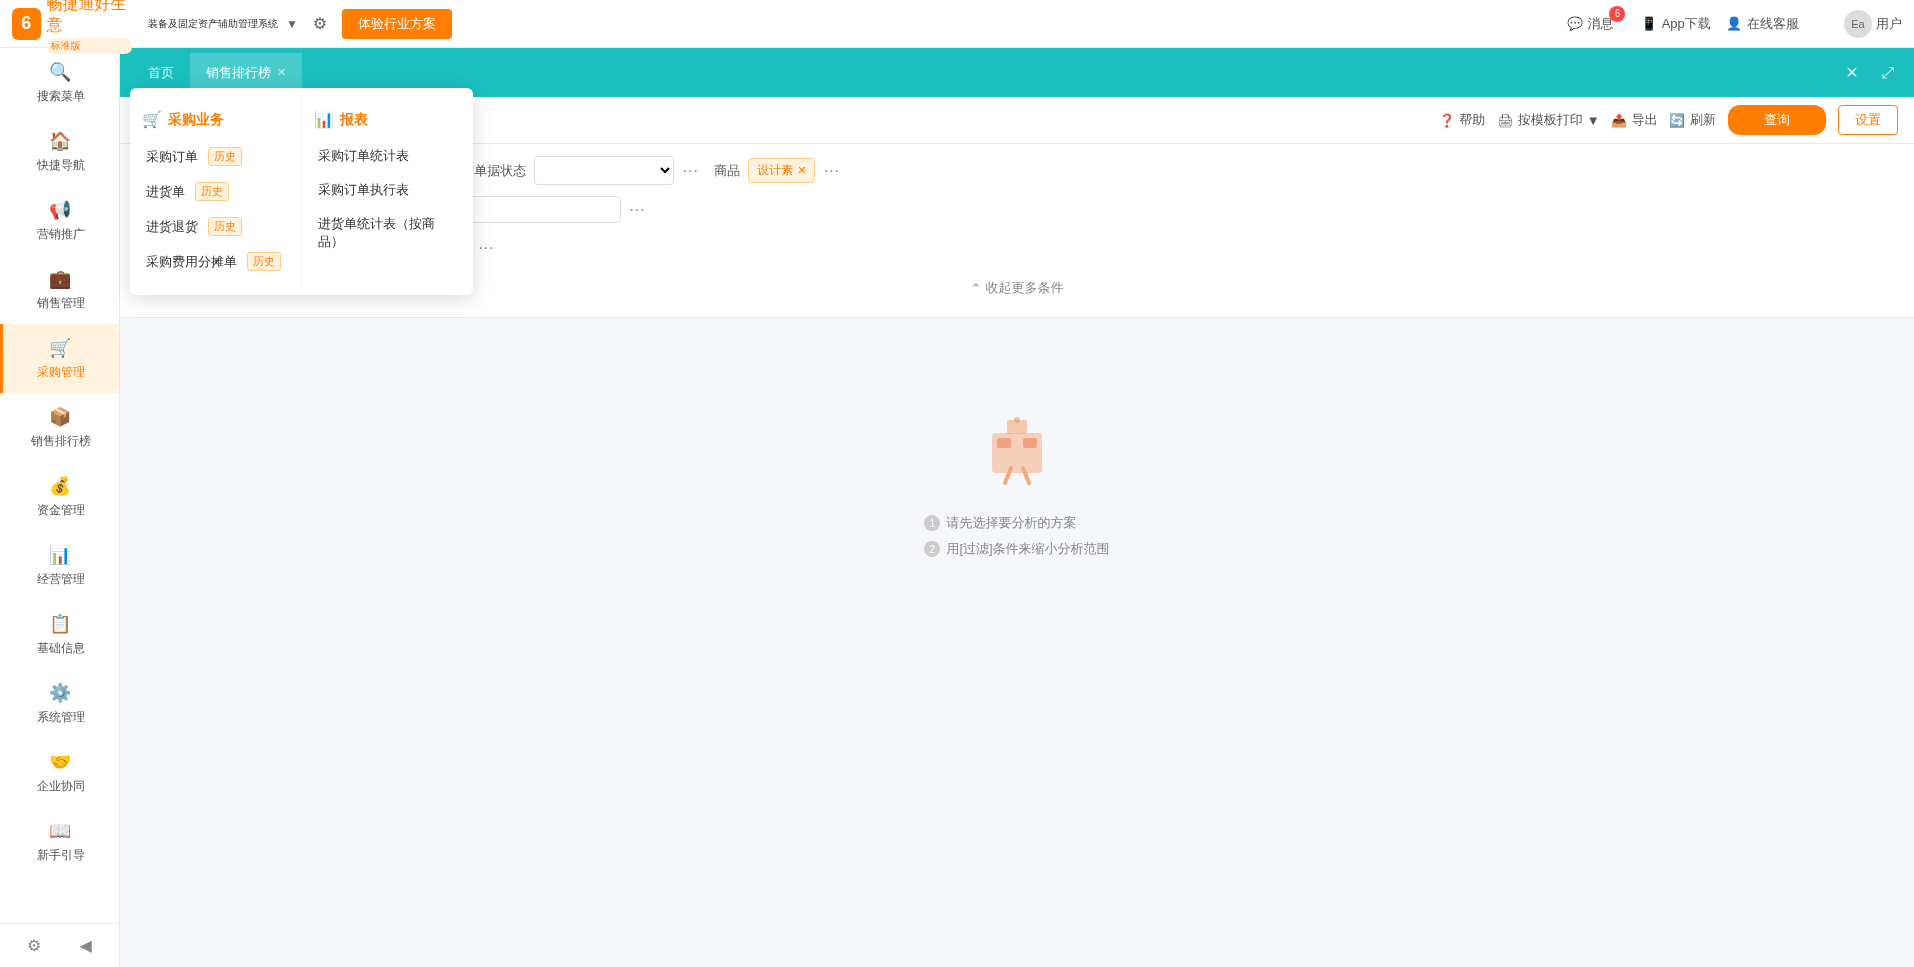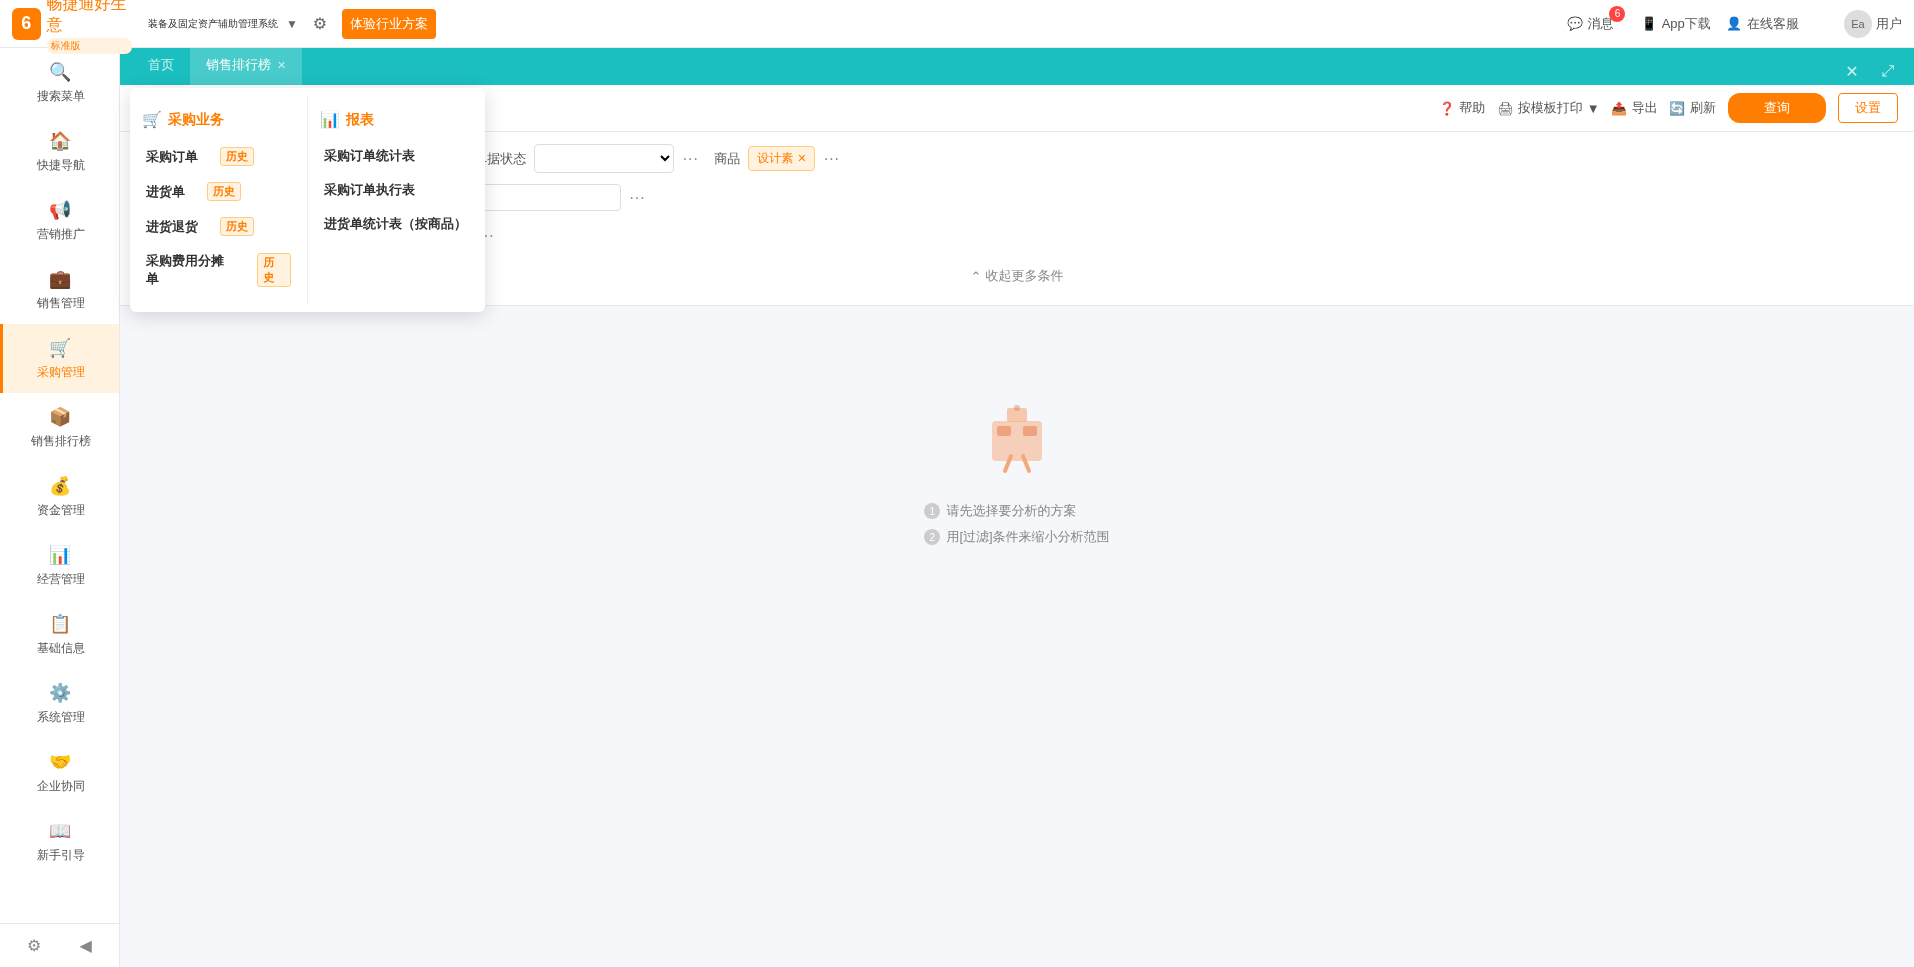--- a/index.html
+++ b/index.html
@@ -69,21 +69,21 @@
       height: 28px;
       display: flex;
       align-items: center;
       justify-content: center;
     }
     .industry-btn {
       background: #ff7d00;
       color: white;
       border: none;
       border-radius: 4px;
-      padding: 6px 8px;
+      padding: 6px 16px;
       font-size: 13px;
       cursor: pointer;
     }
     .header-right {
       display: flex;
       align-items: center;
       gap: 16px;
       margin-left: auto;
     }
     .header-action {
@@ -183,22 +183,22 @@
       flex: 1;
       display: flex;
       flex-direction: column;
       overflow: hidden;
     }
 
     
     .tab-bar {
       background: #1bbfbf;
       display: flex;
-      align-items: flex-end;
-      height: 37px;
+      align-items: center;
+      height: 49px;
       padding: 0 12px;
     }
     .tab-item {
       padding: 0 16px;
       height: 40px;
       display: flex;
       align-items: center;
       cursor: pointer;
       color: rgba(255,255,255,0.8);
       font-size: 13px;
@@ -434,22 +434,21 @@
     .dropdown-col-icon {
       font-size: 16px;
     }
     .dropdown-item {
       display: flex;
       align-items: center;
       padding: 8px 4px;
       cursor: pointer;
       color: #333;
       font-size: 13px;
-      gap: 22px;
-      font-weight: bold;
+      gap: 10px;
     }
     .history-badge {
       background: #fff3e0;
       color: #ff7d00;
       border: 1px solid #ffcc80;
       border-radius: 3px;
       padding: 1px 5px;
       font-size: 11px;
     }
   </style>

